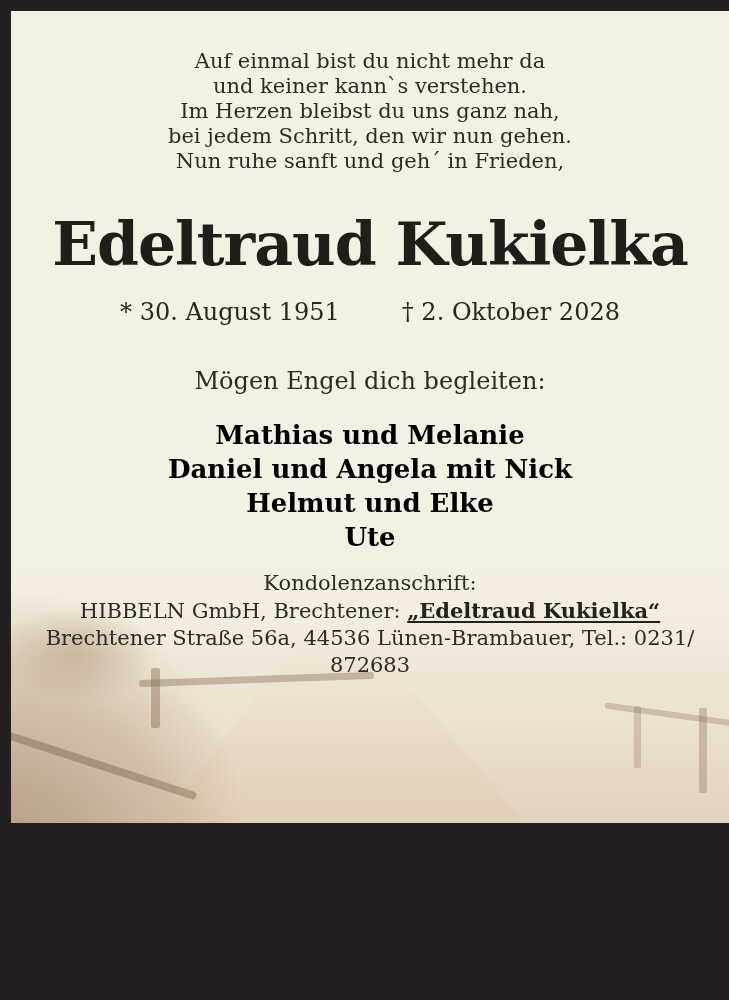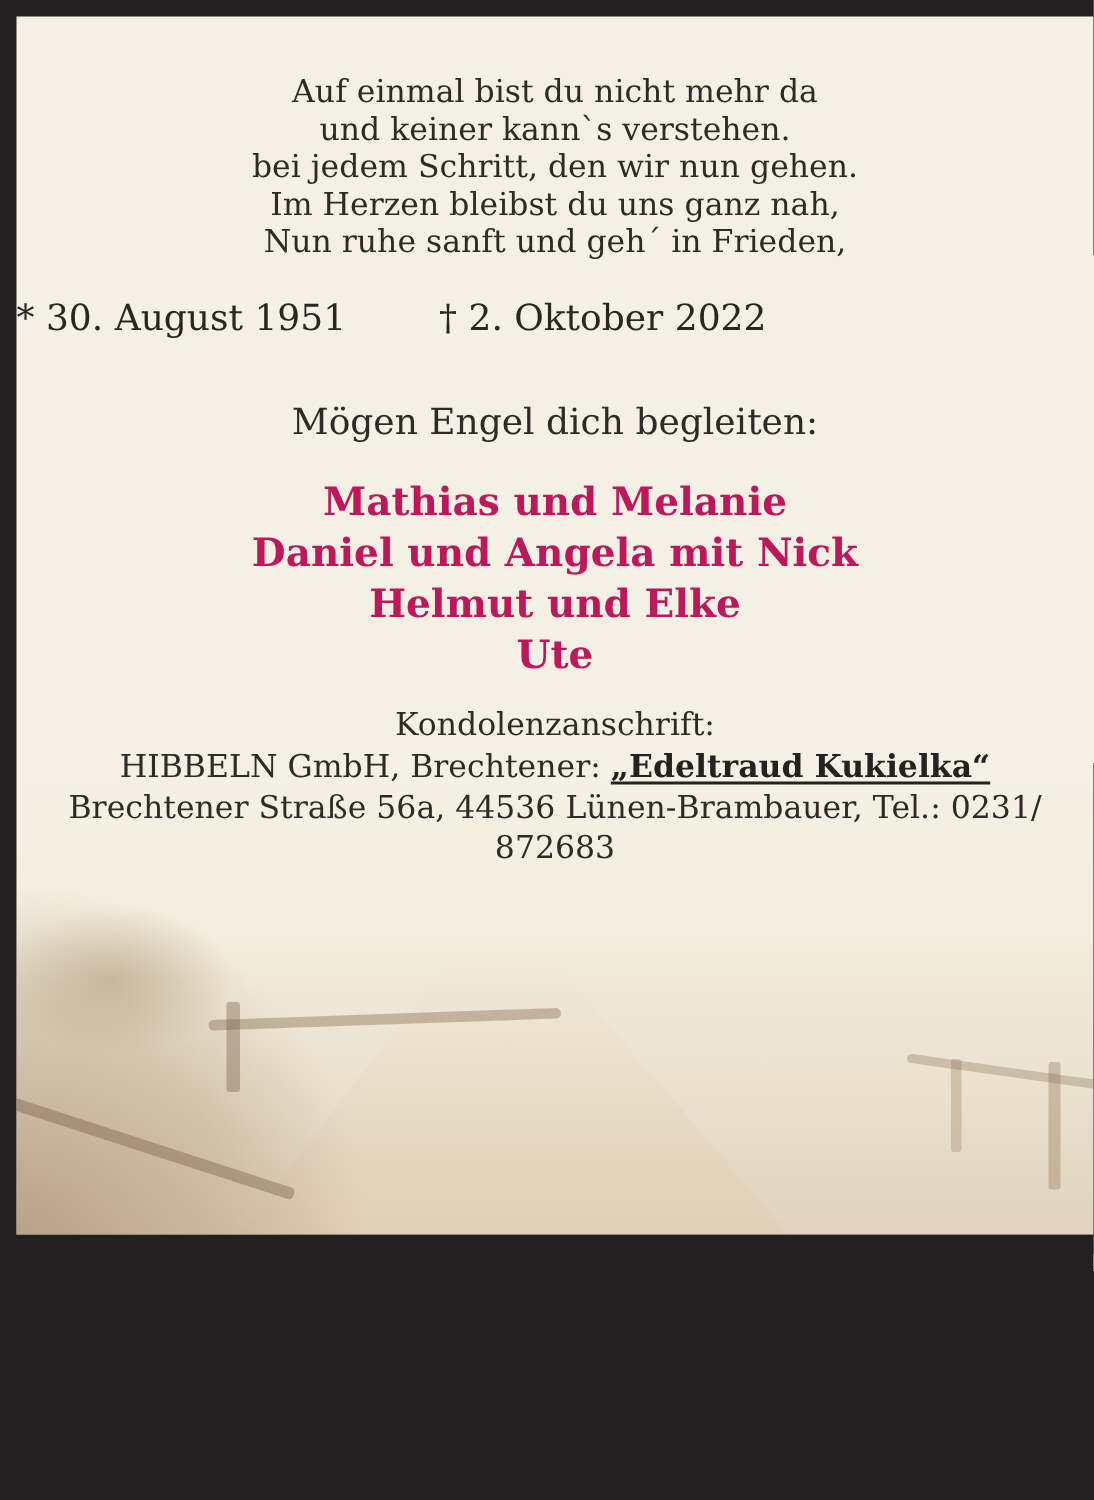--- a/index.html
+++ b/index.html
@@ -132,34 +132,35 @@
     font-size: 60px;
     font-weight: bold;
     letter-spacing: -1px;
     line-height: 1;
     color: #201d1b;
   }
   .dates {
     margin-top: 24px;
     font-size: 24px;
     display: flex;
+    justify-content: center;
     gap: 62px;
     color: #2a2723;
   }
   .blessing {
     margin-top: 40px;
     font-size: 24px;
     line-height: 30px;
   }
   .mourners {
     margin-top: 22px;
     font-size: 26px;
     font-weight: bold;
     line-height: 34px;
-    color: #be185d;
+    color: #000000;
   }
   .funeral {
     margin-top: 50px;
     font-size: 22px;
     line-height: 29px;
   }
   .note {
     margin-top: 14px;
     font-size: 22px;
     line-height: 29px;
@@ -195,29 +196,30 @@
       <div class="rail-right"></div>
       <div class="post-right-1"></div>
       <div class="post-right-2"></div>
     </div>
 
     <div class="content">
 
       <div class="poem">
         <div>Auf einmal bist du nicht mehr da</div>
         <div>und keiner kann`s verstehen.</div>
+        <div>Im Herzen bleibst du uns ganz nah,</div>
         <div>bei jedem Schritt, den wir nun gehen.</div>
-        <div>Im Herzen bleibst du uns ganz nah,</div>
         <div>Nun ruhe sanft und geh´ in Frieden,</div>
       </div>
 
+      <h1 class="name">Edeltraud Kukielka</h1>
 
       <div class="dates">
         <span>* 30. August 1951</span>
-        <span>† 2. Oktober 2022</span>
+        <span>† 2. Oktober 2028</span>
       </div>
 
       <div class="blessing">Mögen Engel dich begleiten:</div>
 
       <div class="mourners">
         <div>Mathias und Melanie</div>
         <div>Daniel und Angela mit Nick</div>
         <div>Helmut und Elke</div>
         <div>Ute</div>
       </div>

